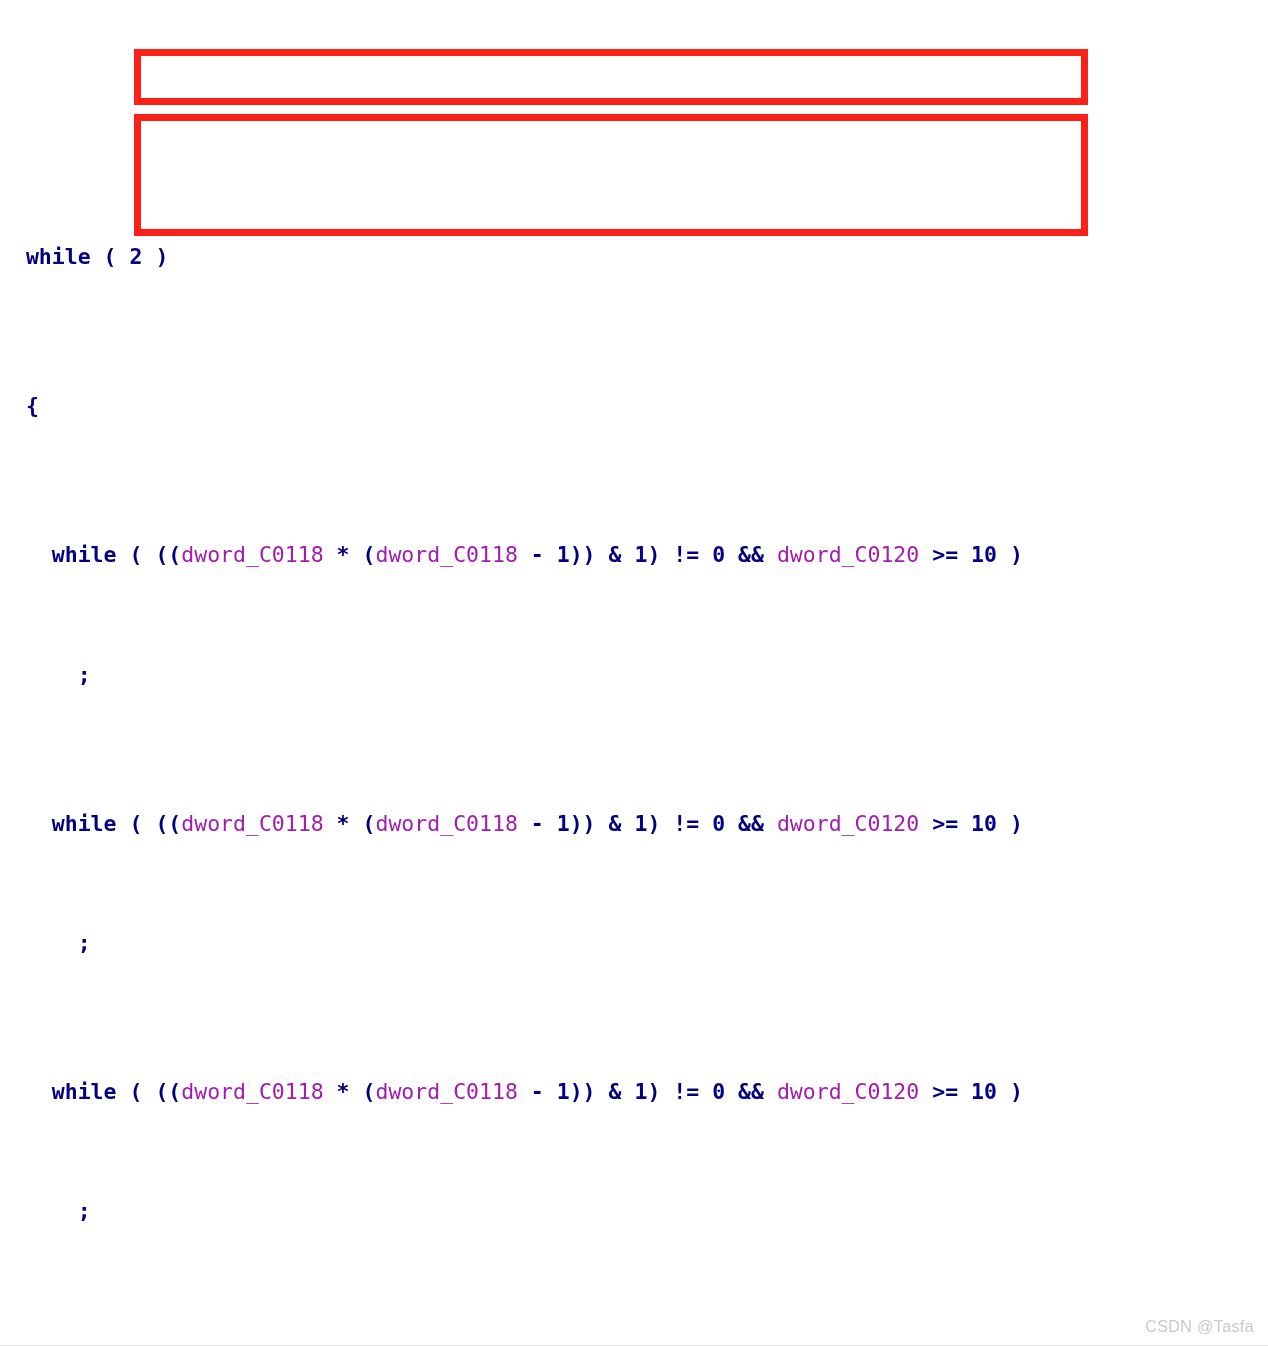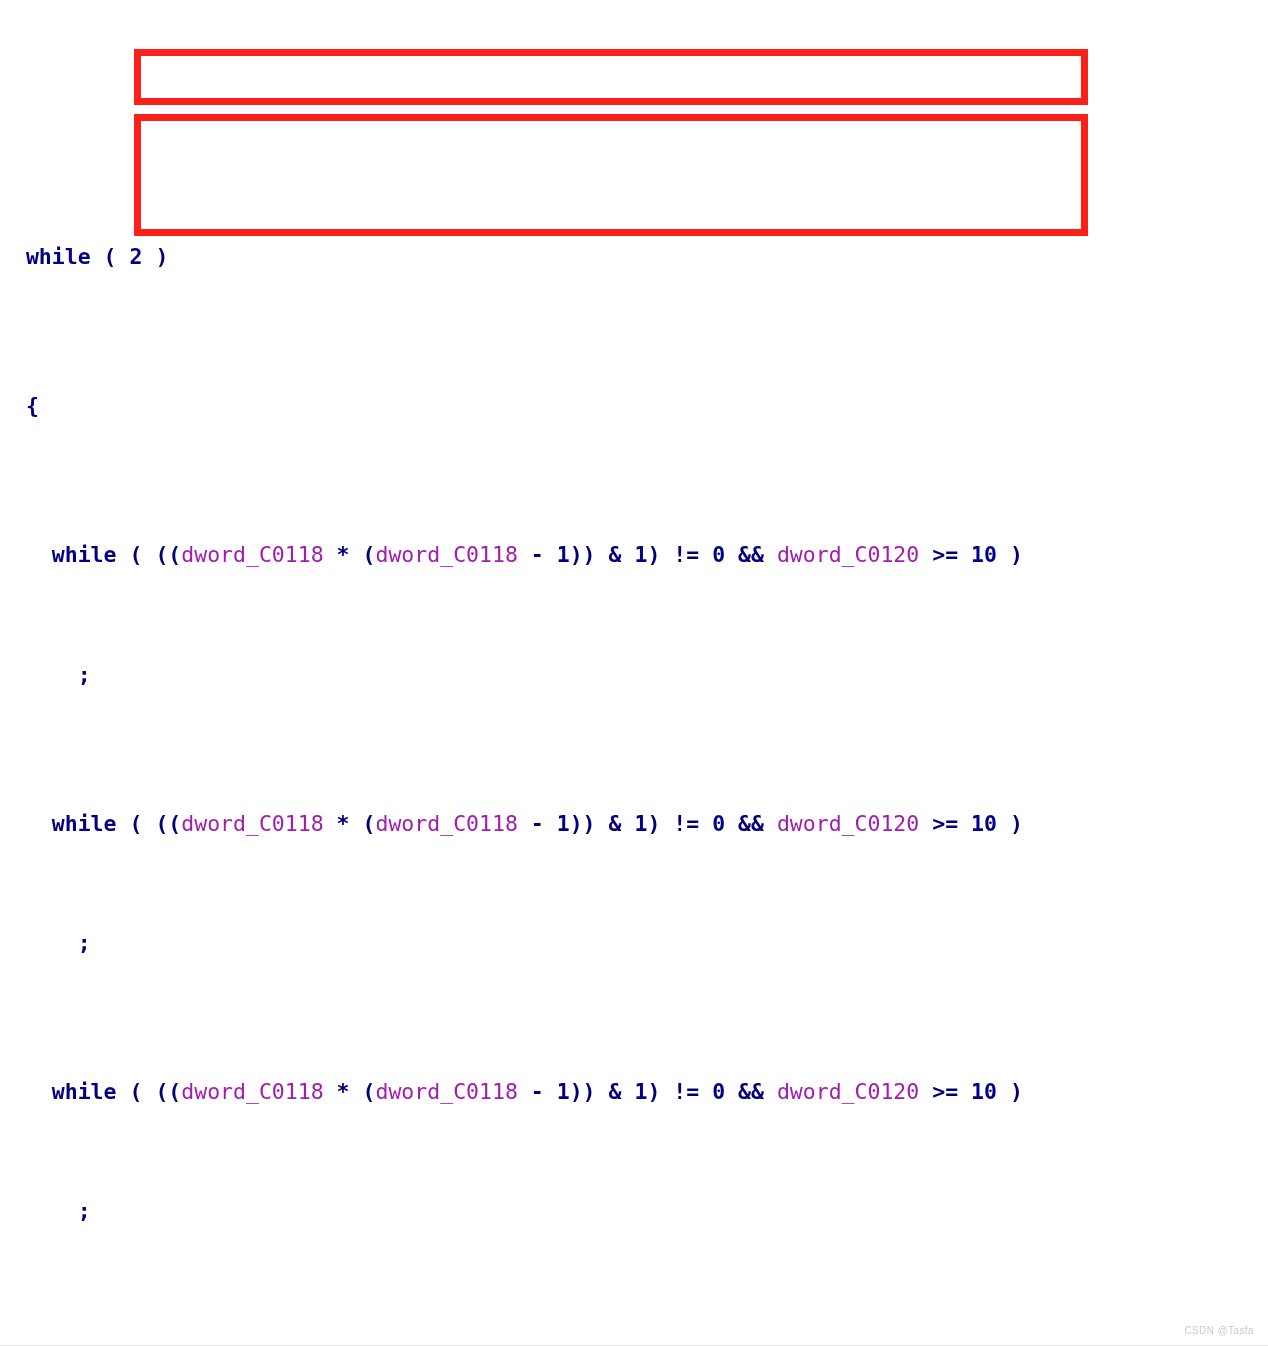--- a/index.html
+++ b/index.html
@@ -65,21 +65,21 @@
     pointer-events: none;
   }
   #anno-box-1 { left: 134px; top: 49px;  width: 954px; height: 56px; }
   #anno-box-2 { left: 134px; top: 114px; width: 954px; height: 122px; }
   
   #watermark {
     position: absolute;
     right: 14px;
     bottom: 10px;
     font-family: "Liberation Sans", sans-serif;
-    font-size: 10px;
+    font-size: 16px;
     letter-spacing: 0.4px;
     color: #c9c9c9;
     z-index: 9;
     user-select: none;
   }
 </style>
 </head>
 <body>
 
 <div id="viewport">

